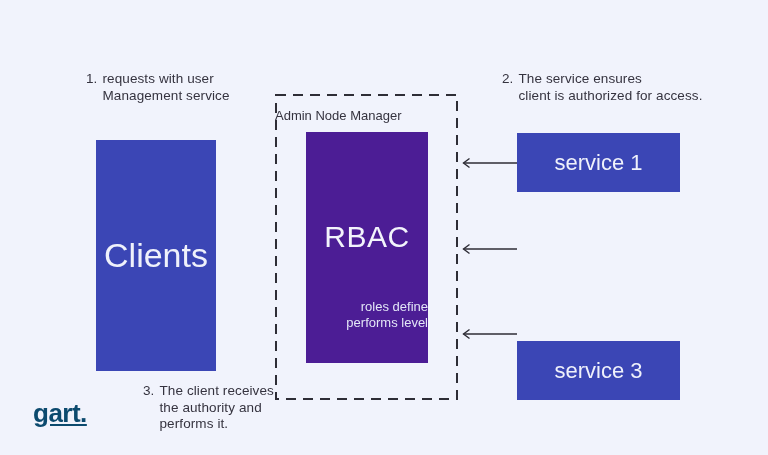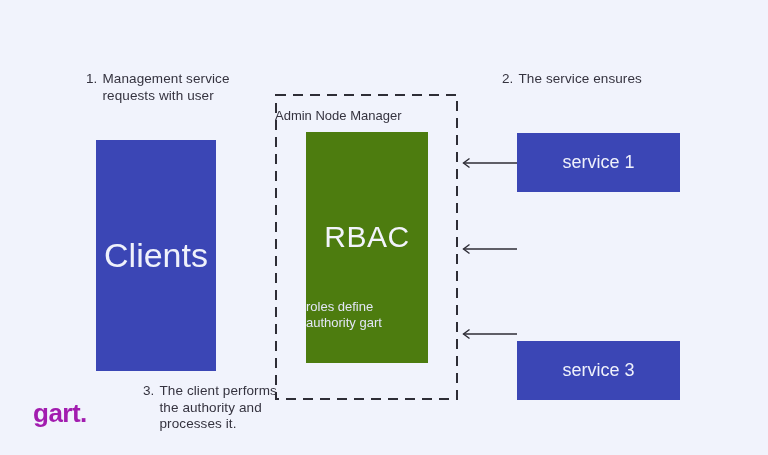--- a/index.html
+++ b/index.html
@@ -59,46 +59,46 @@
     left: 0; top: 14px;
     width: 100%;
     text-align: left;
     font-size: 13px;
     color: #35333F;
   }
   .rbac-box {
     position: absolute;
     left: 31px; top: 38px;
     width: 122px; height: 231px;
-    background: #4d7c0f;
+    background: #4c1d95;
   }
   .rbac-title {
     position: absolute;
     left: 0; top: 88px;
     width: 100%;
     text-align: center;
     font-size: 30px;
     color: #F3F4FC;
     letter-spacing: 0.5px;
   }
   .rbac-note {
     position: absolute;
     left: 0; top: 167px;
     width: 100%;
-    text-align: left;
+    text-align: right;
     font-size: 13px;
     line-height: 16px;
     color: #E3E6F7;
   }
 
   
   .service-box {
     left: 517px;
     width: 163px; height: 59px;
-    font-size: 18px;
+    font-size: 22px;
   }
   .service-1 { top: 133px; }
   .service-2 { top: 218px; }
   .service-3 { top: 302px; margin-top: 39px; }
 
   
   .arrow {
     position: absolute;
     left: 460px;
     width: 57px; height: 12px;
@@ -112,66 +112,68 @@
   .step-2 { left: 502px; top: 71px; }
   .step-3 { left: 143px; top: 383px; }
 
   
   .logo {
     position: absolute;
     left: 33px; top: 398px;
     font-size: 26px;
     font-weight: 700;
     letter-spacing: -0.5px;
-    color: #a21caf;
+    color: #0c4a6e;
+    text-decoration: underline;
   }
 </style>
 </head>
 <body>
 
 <div class="canvas">
 
   <div class="step step-1">
     <span class="num">1.</span>
     <div class="lines">
+      <div>requests with user</div>
       <div>Management service</div>
-      <div>requests with user</div>
     </div>
   </div>
 
   <div class="step step-2">
     <span class="num">2.</span>
     <div class="lines">
       <div>The service ensures</div>
+      <div>client is authorized for access.</div>
     </div>
   </div>
 
   <div class="step step-3">
     <span class="num">3.</span>
     <div class="lines">
-      <div>The client performs</div>
+      <div>The client receives</div>
       <div>the authority and</div>
-      <div>processes it.</div>
+      <div>performs it.</div>
     </div>
   </div>
 
   <div class="bluebox clients-box">
     <span>Clients</span>
   </div>
 
   <div class="admin-group">
     <svg class="dashed-rect" width="183" height="306" viewBox="0 0 183 306">
       <rect x="1" y="1" width="181" height="304" fill="none" stroke="#2E2D36" stroke-width="2" stroke-dasharray="10 7"></rect>
     </svg>
     <div class="admin-title">Admin Node Manager</div>
     <div class="rbac-box">
       <div class="rbac-title">RBAC</div>
       <div class="rbac-note">
         <div>roles define</div>
-        <div>authority gart</div>
+        <div>performs level</div>
       </div>
     </div>
   </div>
 
   <div class="bluebox service-box service-1">
     <span>service 1</span>
   </div>
   <div class="bluebox service-box service-3">
     <span>service 3</span>
   </div>

